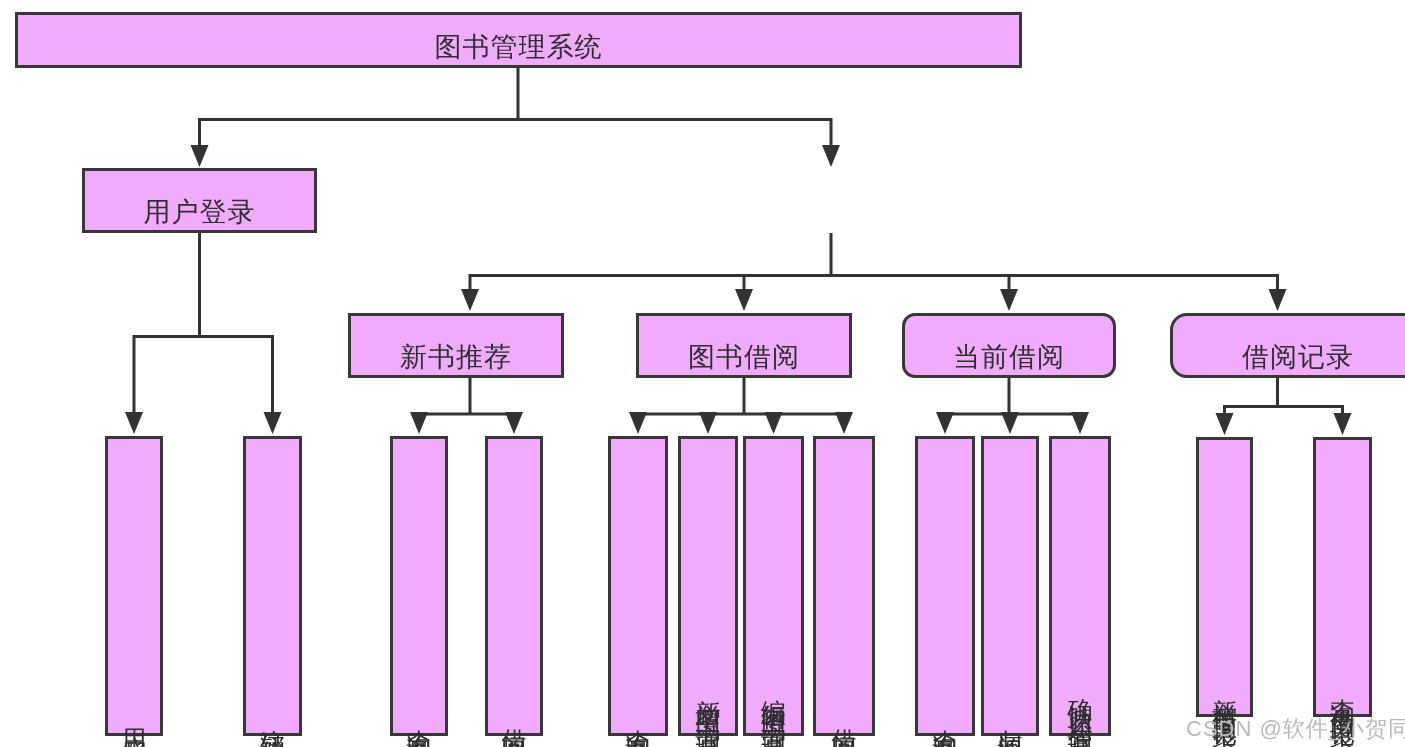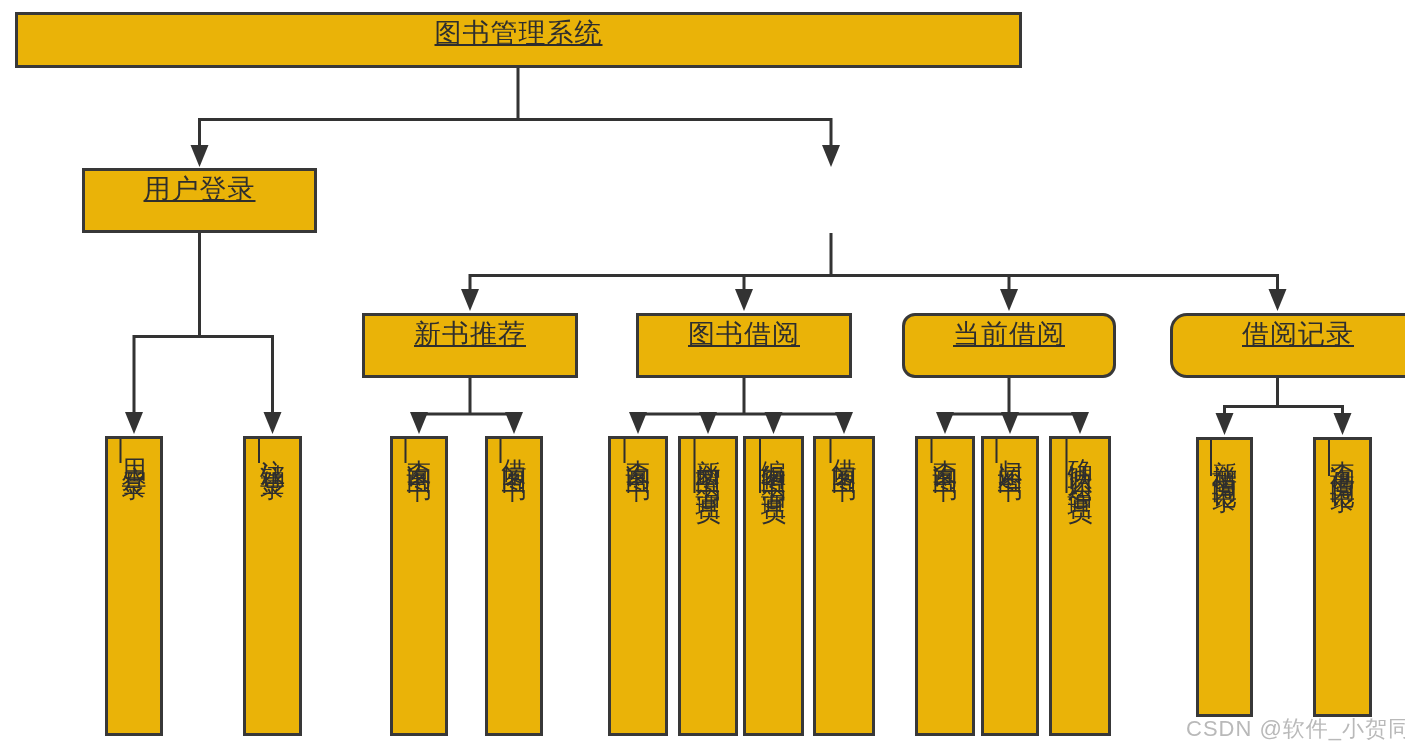--- a/index.html
+++ b/index.html
@@ -27,26 +27,25 @@
     fill: none;
   }
   .connectors polygon {
     fill: #333333;
     stroke: none;
   }
   .node {
     position: absolute;
     box-sizing: border-box;
     border: 3px solid #383838;
-    background: #eab308;
+    background: #f0abfc;
     display: flex;
-    align-items: flex-start;
+    align-items: flex-end;
     justify-content: center;
     color: #2e2e2e;
-    text-decoration: underline;
   }
   .hnode {
     font-size: 27px;
     letter-spacing: 1px;
     white-space: nowrap;
   }
   .vnode span {
     writing-mode: vertical-rl;
     text-orientation: mixed;
     font-size: 25px;
@@ -106,21 +105,21 @@
   </svg>
 
   <div class="node hnode" style="left:15px; top:12px; width:1007px; height:56px;">
     <span>图书管理系统</span>
   </div>
 
   <div class="node hnode" style="left:82px; top:168px; width:235px; height:65px;">
     <span>用户登录</span>
   </div>
 
-  <div class="node hnode" style="left:362px; top:313px; width:216px; height:65px;">
+  <div class="node hnode" style="left:348px; top:313px; width:216px; height:65px;">
     <span>新书推荐</span>
   </div>
   <div class="node hnode" style="left:636px; top:313px; width:216px; height:65px;">
     <span>图书借阅</span>
   </div>
   <div class="node hnode" style="left:902px; top:313px; width:214px; height:65px;border-radius:13px;">
     <span>当前借阅</span>
   </div>
   <div class="node hnode" style="left:1170px; top:313px; width:256px; height:65px;border-radius:17px;">
     <span>借阅记录</span>

